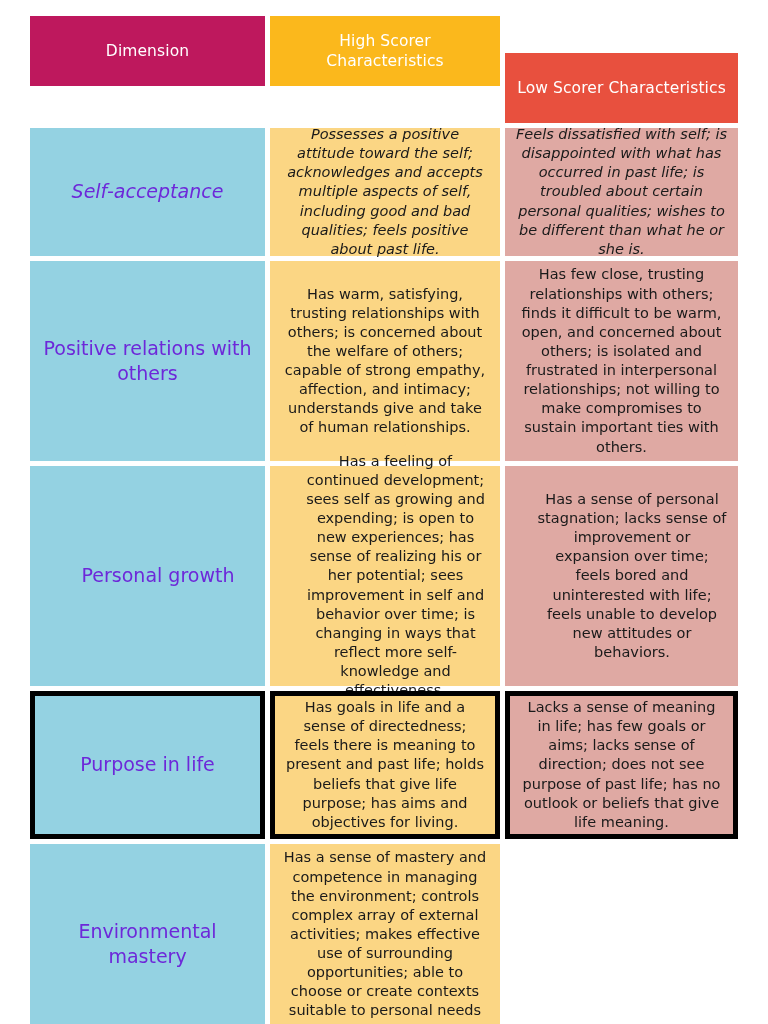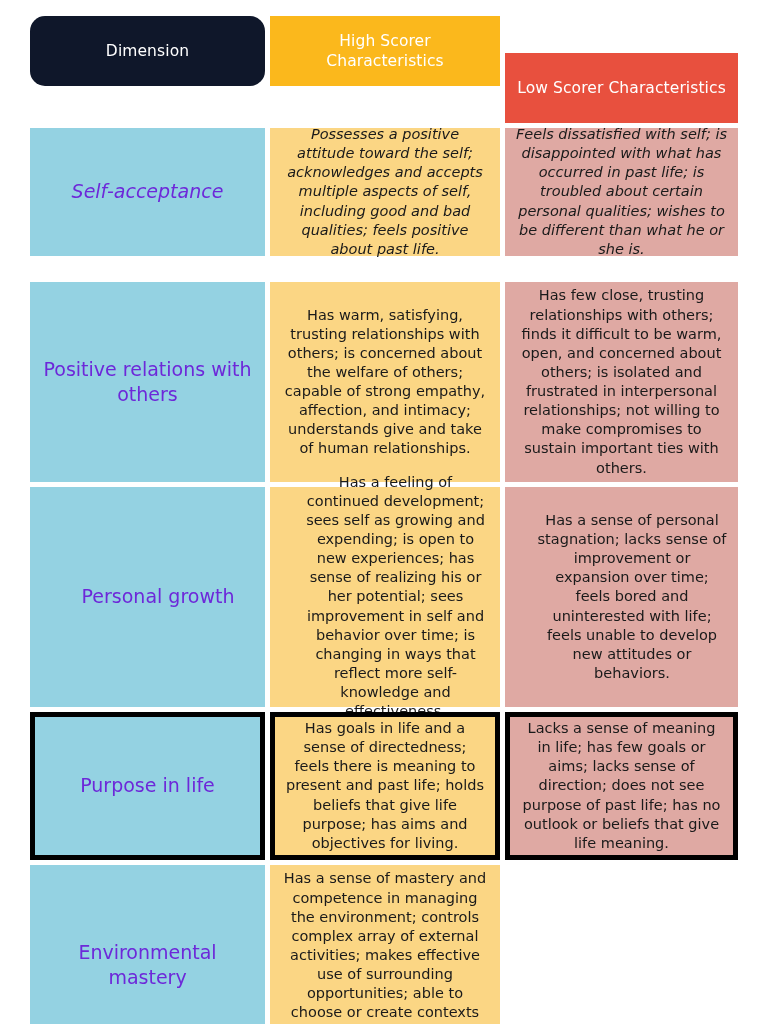--- a/index.html
+++ b/index.html
@@ -43,38 +43,38 @@
   .col-high { width: 230px; margin-right: 5px; }
   .col-low  { width: 233px; }
 
   
   .header .cell {
     color: #ffffff;
     font-size: 15.5px;
     height: 70px;
     letter-spacing: .1px;
   }
-  .hdr-dim  { background: #0f172a; border-radius: 15px; }
+  .hdr-dim  { background: #be185d; }
   .hdr-high { background: #FBB81C; }
   .hdr-low  { background: #E8503E; margin-top: 37px; }
 
   
   .c-dim  { background: #94D2E2; color: #6d28d9; font-size: 19px; }
   .c-high { background: #FBD684; color: #1a1a1a; font-size: 14.5px; }
   .c-low  { background: #DFA9A3; color: #1a1a1a; font-size: 14.5px; }
 
   
   .row.highlight { margin-bottom: 5px; }
   .row.highlight .cell {
     border: 5px solid #000000;
   }
 
   
   .r1 .cell { height: 128px; font-style: italic; }
-  .r2 .cell { height: 200px; margin-top: 21px; }
+  .r2 .cell { height: 200px; }
   .r3 .cell { height: 220px; padding-left: 31px; }
   .r4 .cell { height: 148px; }
   .r5 .cell { height: 200px; }
 </style>
 </head>
 <body>
 
 <div id="table-wrap">
 
   <div class="row header">

